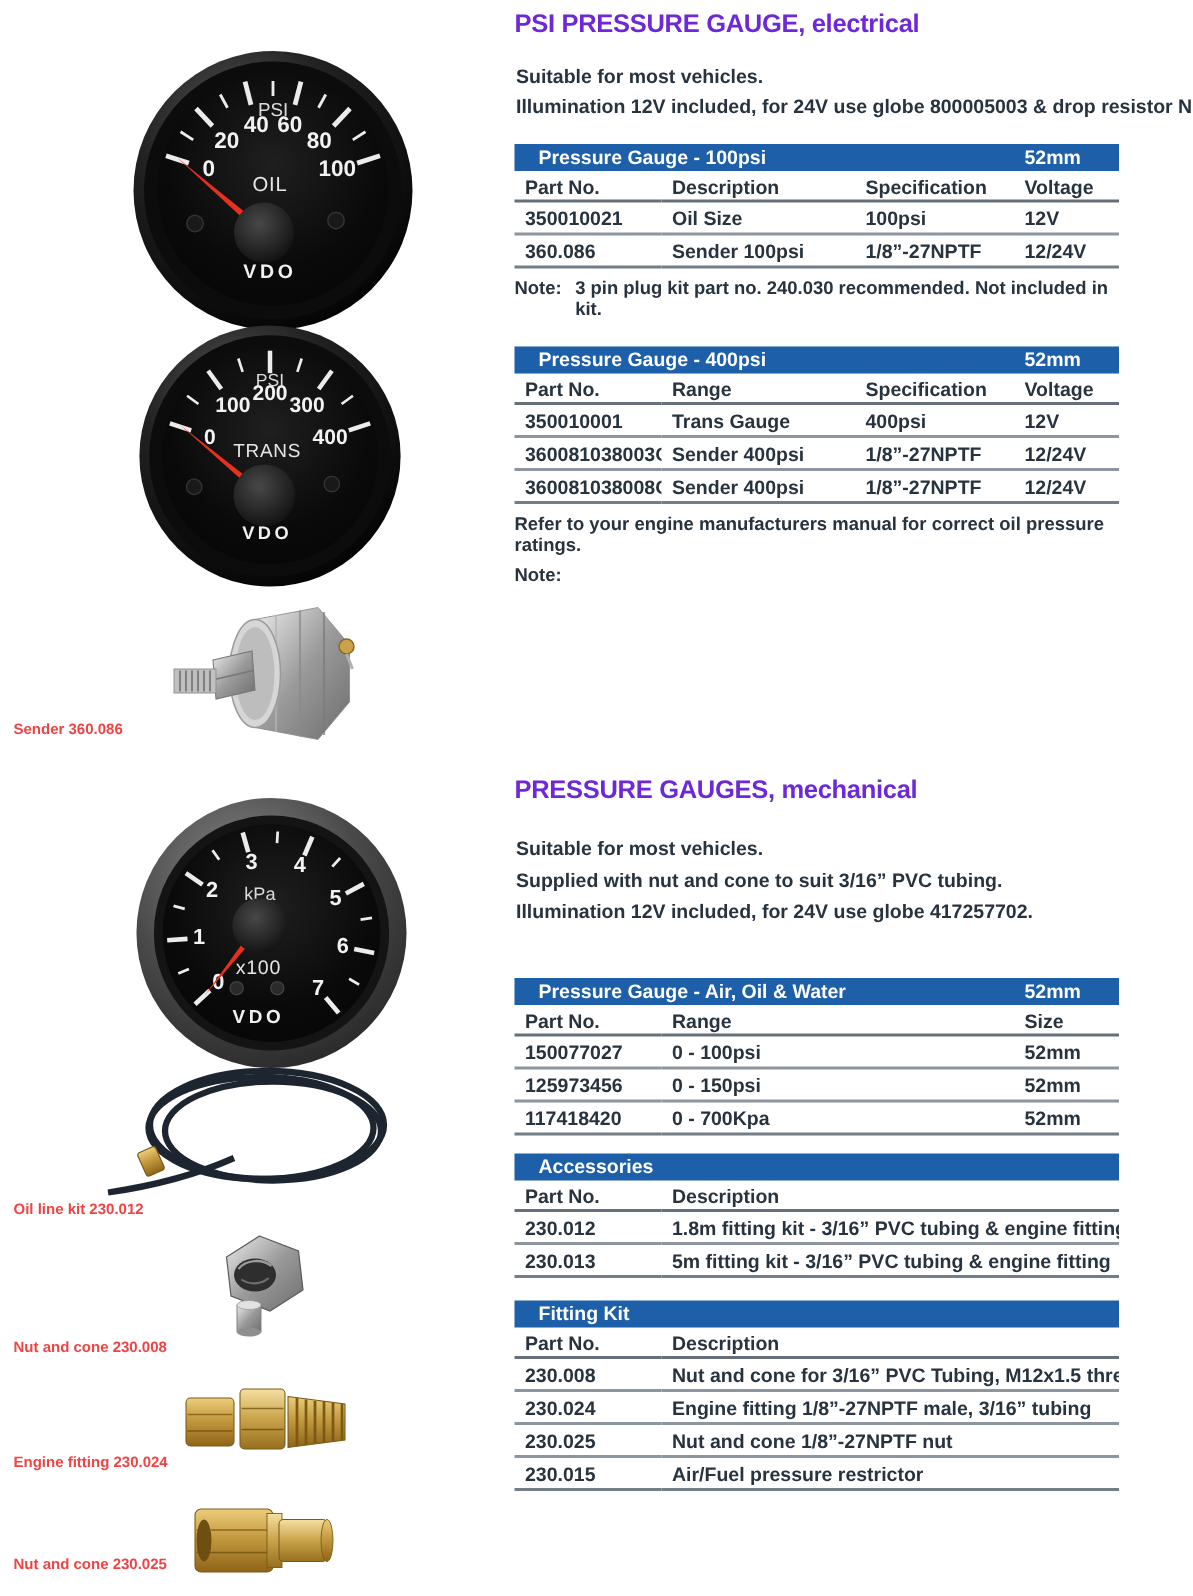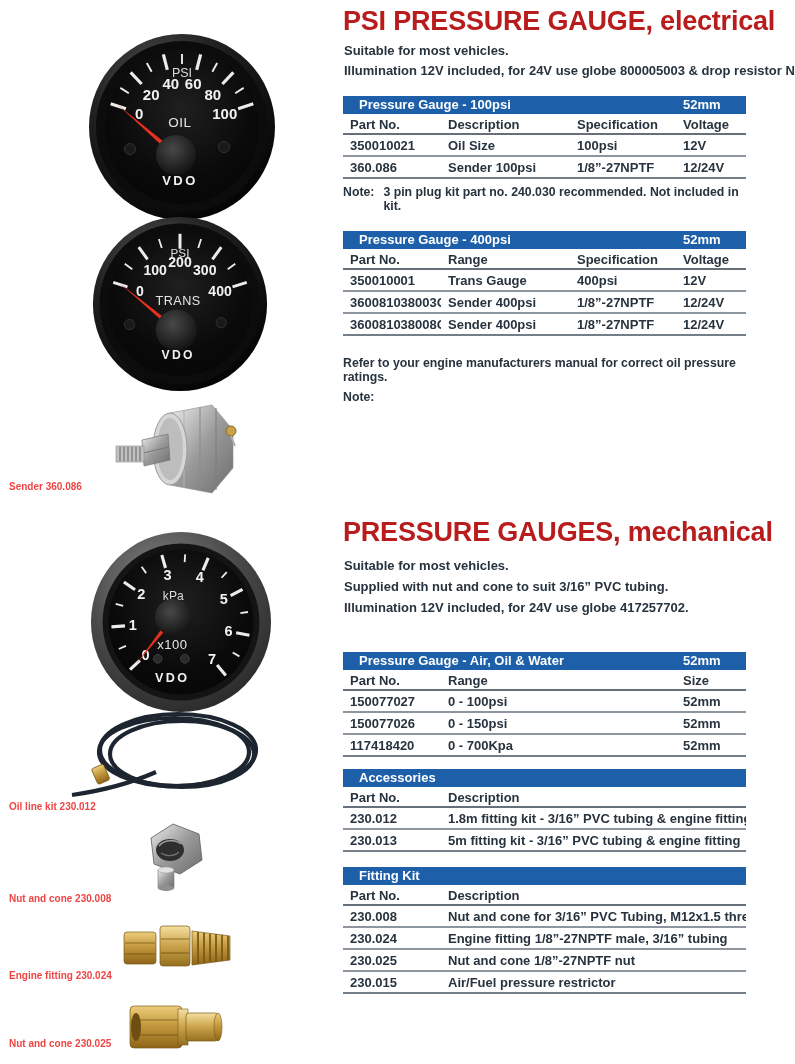--- a/index.html
+++ b/index.html
@@ -1,31 +1,31 @@
 <!DOCTYPE html>
 <html><head>
 <meta charset="utf-8">
 <style>
   html,body{margin:0;padding:0;background:#fff;}
   #page{position:relative;width:795px;height:1064px;background:#fff;overflow:hidden;
         font-family:"Liberation Sans",sans-serif;}
-  .sec-title{position:absolute;left:343px;font-size:27px;font-weight:600;color:#b91c1c;
+  .sec-title{position:absolute;left:343px;font-size:17px;font-weight:600;color:#6d28d9;
              letter-spacing:-0.2px;white-space:nowrap;}
   .intro{position:absolute;left:344px;font-size:13px;font-weight:600;color:#27333e;white-space:nowrap;}
   .ptable{position:absolute;left:343px;width:403px;}
   .bar{height:18px;background:#1d5fa8;color:#fff;font-size:13px;font-weight:600;line-height:18px;position:relative;}
   .bar .t{padding-left:16px;}
   .bar .sz{position:absolute;left:340px;top:0;}
   table{width:403px;border-collapse:collapse;table-layout:fixed;margin-top:1px;}
   th{text-align:left;font-size:13px;font-weight:600;color:#27333e;padding:2px 0 1px 7px;
      border-bottom:2px solid #66707a;white-space:nowrap;overflow:hidden;}
   td{font-size:13px;font-weight:600;color:#27333e;padding:3px 0 2px 7px;
      border-bottom:2px solid #8d969e;white-space:nowrap;overflow:hidden;}
   tbody tr:last-child td{border-bottom:2px solid #747e88;}
-  .footnote{margin-top:20px;font-size:12.3px;font-weight:600;color:#27333e;}
+  .footnote{margin-top:6px;font-size:12.3px;font-weight:600;color:#27333e;}
   .note{display:flex;gap:9px;margin-top:6px;font-size:12.3px;font-weight:700;color:#27333e;}
   .note .lines div{line-height:14.3px;}
   .plabel{position:absolute;left:9px;font-size:10px;font-weight:600;color:#ef4444;white-space:nowrap;}
   .pimg{position:absolute;}
   .gauge text{font-family:"Liberation Sans",sans-serif;}
   .gtop{fill:#dcdcdc;font-size:12.5px;text-anchor:middle;}
   .gunit{fill:#e6e6e6;font-size:13.5px;text-anchor:middle;letter-spacing:.5px;}
   .gbrand{fill:#f0f0f0;font-size:13px;font-weight:700;text-anchor:middle;letter-spacing:2.5px;}
   .gscale{fill:#f2f2f2;font-weight:700;text-anchor:middle;dominant-baseline:central;}
 </style>
@@ -362,21 +362,21 @@
             <th>Size</th>
           </tr>
         </thead>
         <tbody>
           <tr>
             <td>150077027</td>
             <td>0 - 100psi</td>
             <td>52mm</td>
           </tr>
           <tr>
-            <td>150077026</td>
+            <td>125973456</td>
             <td>0 - 150psi</td>
             <td>52mm</td>
           </tr>
           <tr>
             <td>117418420</td>
             <td>0 - 700Kpa</td>
             <td>52mm</td>
           </tr>
         </tbody>
     </table>

